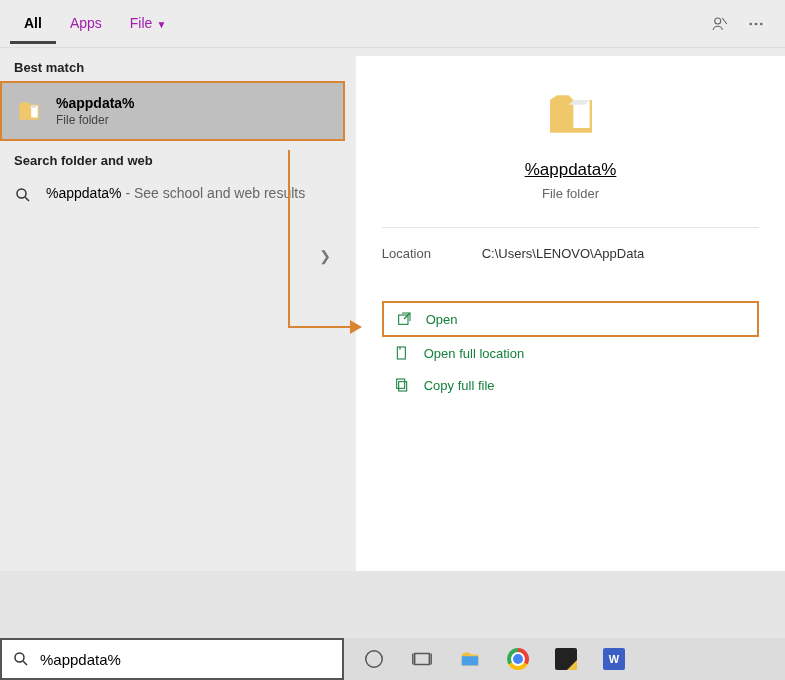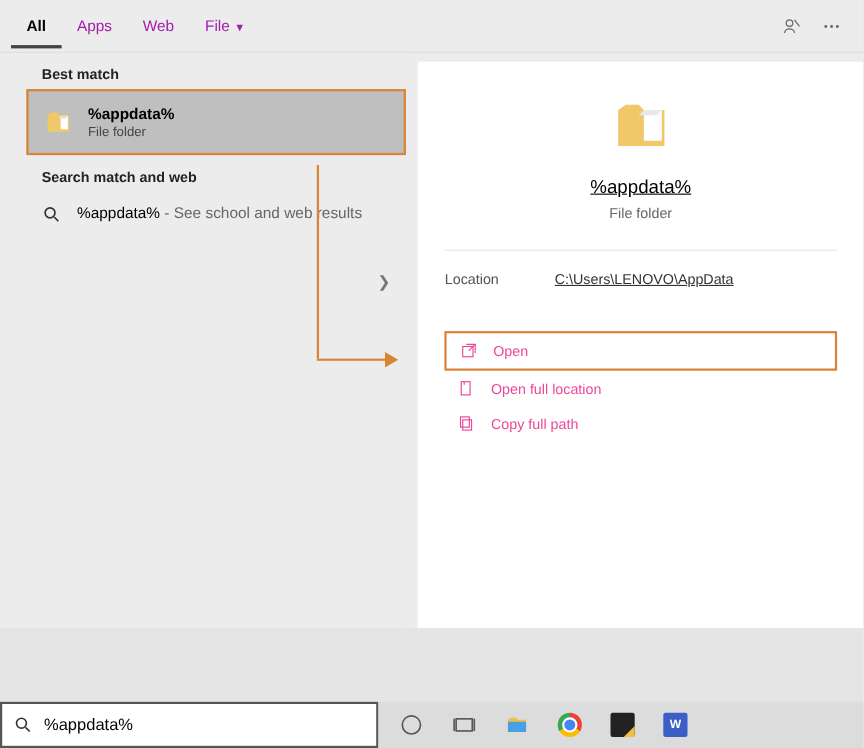--- a/index.html
+++ b/index.html
@@ -7,21 +7,21 @@
 
   .search-panel { position: absolute; top: 0; left: 0; width: 785px; height: 571px; background: #ececec; display: flex; flex-direction: column; }
   .tabbar { display: flex; align-items: center; height: 48px; padding: 0 10px; background: #ececec; border-bottom: 1px solid #ddd; }
   .tab { padding: 12px 14px 10px 14px; font-size: 14px; color: #a21caf; cursor: pointer; border-bottom: 3px solid transparent; }
   .tab.active { color: #000; font-weight: 600; border-bottom: 3px solid #444; }
   .tab .chev { font-size: 10px; margin-left: 4px; }
   .tabbar-spacer { flex: 1; }
   .tabbar-icons { display: flex; gap: 18px; padding-right: 10px; }
   .tabbar-icons .ico { width: 18px; height: 18px; color: #666; cursor: pointer; display:flex; align-items:center; justify-content:center; }
 
-  .content { flex: 1; display: flex; padding-left: 24px; }
+  .content { flex: 1; display: flex; }
   .left-pane { width: 345px; background: #ececec; position: relative; }
   .right-pane { flex: 1; background: #fff; margin-top: 8px; margin-left: 10px; border-left: 1px solid #eee; display:flex; flex-direction:column; align-items:center; }
 
   .section-label { font-size: 13px; font-weight: 600; color: #222; padding: 12px 14px 6px 14px; }
 
   .best-match-item { display: flex; align-items: center; background: #bfbfbf; padding: 12px 14px; gap: 14px; border: 2px solid #d98433; }
   .folder-icon { width: 26px; height: 26px; }
   .bm-text .title { font-size: 14px; font-weight: 600; color: #000; }
   .bm-text .sub { font-size: 12px; color: #444; margin-top: 2px; }
 
@@ -31,24 +31,24 @@
   .search-web-item .txt .q { color: #000; }
   .chevron-right { position: absolute; right: 14px; top: 200px; color: #777; cursor: pointer; font-size: 14px; }
 
   .preview-icon { margin-top: 30px; width: 56px; height: 56px; }
   .preview-title { margin-top: 18px; font-size: 17px; color: #000; text-decoration: underline; font-weight: 500; }
   .preview-sub { margin-top: 6px; font-size: 13px; color: #666; }
   .preview-divider { width: 88%; border-top: 1px solid #e5e5e5; margin-top: 26px; }
 
   .location-row { width: 88%; display: flex; margin-top: 18px; font-size: 13px; }
   .location-row .lbl { color: #555; width: 100px; }
-  .location-row .val { color: #333; text-decoration: underline; cursor: pointer; }
+  .location-row .val { color: #333; cursor: pointer; }
 
   .actions { width: 88%; margin-top: 40px; display: flex; flex-direction: column; }
-  .action { display: flex; align-items: center; gap: 14px; padding: 8px 12px; font-size: 13px; color: #ec4899; cursor: pointer; text-align: right; }
+  .action { display: flex; align-items: center; gap: 14px; padding: 8px 12px; font-size: 13px; color: #15803d; cursor: pointer; text-align: right; }
   .action.highlight { border: 2px solid #d98433; }
   .action svg { width: 16px; height: 16px; }
 
   .annotation-line-v { position: absolute; left: 288px; top: 150px; width: 2px; height: 176px; background: #d98433; }
   .annotation-line-h { position: absolute; left: 288px; top: 326px; width: 64px; height: 2px; background: #d98433; }
   .annotation-arrow { position: absolute; left: 350px; top: 320px; width: 0; height: 0; border-top: 7px solid transparent; border-bottom: 7px solid transparent; border-left: 12px solid #d98433; }
 
   .searchbox { position: absolute; left: 0; bottom: 0; width: 344px; height: 42px; background: #fff; border: 2px solid #555; display: flex; align-items: center; padding: 0 10px; gap: 10px; }
   .searchbox .mag { width: 18px; height: 18px; color: #333; }
   .searchbox input { border: none; outline: none; font-size: 15px; flex: 1; background: transparent; }
@@ -64,21 +64,20 @@
   .app.wps { background:#3b5fc4; }
 </style>
 </head>
 <body>
 
 <div class="search-panel">
 
   <div class="tabbar">
     <div class="tab active">All</div>
     <div class="tab">Apps</div>
-    <div class="tab">Web</div>
     <div class="tab"><span>File</span><span class="chev">▼</span></div>
     <div class="tabbar-spacer"></div>
     <div class="tabbar-icons">
       <div class="ico">
         <svg viewBox="0 0 24 24" fill="none" stroke="currentColor" stroke-width="1.5">
             <circle cx="9" cy="8" r="4"></circle>
             <path d="M3 20c0-3 3-5 6-5s6 2 6 5"></path>
             <path d="M15 4l6 8"></path>
           </svg>
       </div>
@@ -101,21 +100,21 @@
             <path fill="#f0c869" d="M3 6l3-2h5l2 2h8v14H3z"></path>
             <path fill="#fff" d="M14 7h6v11h-6z"></path>
             <path fill="#e0e0e0" d="M14 7h6l-2 2h-6z"></path>
           </svg>
         <div class="bm-text">
           <div class="title">%appdata%</div>
           <div class="sub">File folder</div>
         </div>
       </div>
 
-      <div class="section-label">Search match and web</div>
+      <div class="section-label">Search folder and web</div>
 
       <div class="search-web-item">
         <svg class="mag" viewBox="0 0 24 24" fill="none" stroke="currentColor" stroke-width="2">
             <circle cx="10" cy="10" r="6"></circle>
             <line x1="20" y1="20" x2="15" y2="15"></line>
           </svg>
         <div class="txt"><span class="q">%appdata%</span><span> - See school and web results</span></div>
       </div>
 
       <div class="chevron-right">❯</div>
@@ -149,21 +148,21 @@
               <rect x="5" y="3" width="12" height="18"></rect>
               <path d="M9 3v4"></path>
             </svg>
           <span>Open full location</span>
         </div>
         <div class="action">
           <svg viewBox="0 0 24 24" fill="none" stroke="currentColor" stroke-width="1.6">
               <rect x="7" y="7" width="12" height="14"></rect>
               <rect x="4" y="3" width="12" height="14"></rect>
             </svg>
-          <span>Copy full path</span>
+          <span>Copy full file</span>
         </div>
       </div>
     </div>
   </div>
 
   <div class="annotation-line-v"></div>
   <div class="annotation-line-h"></div>
   <div class="annotation-arrow"></div>
 </div>
 

